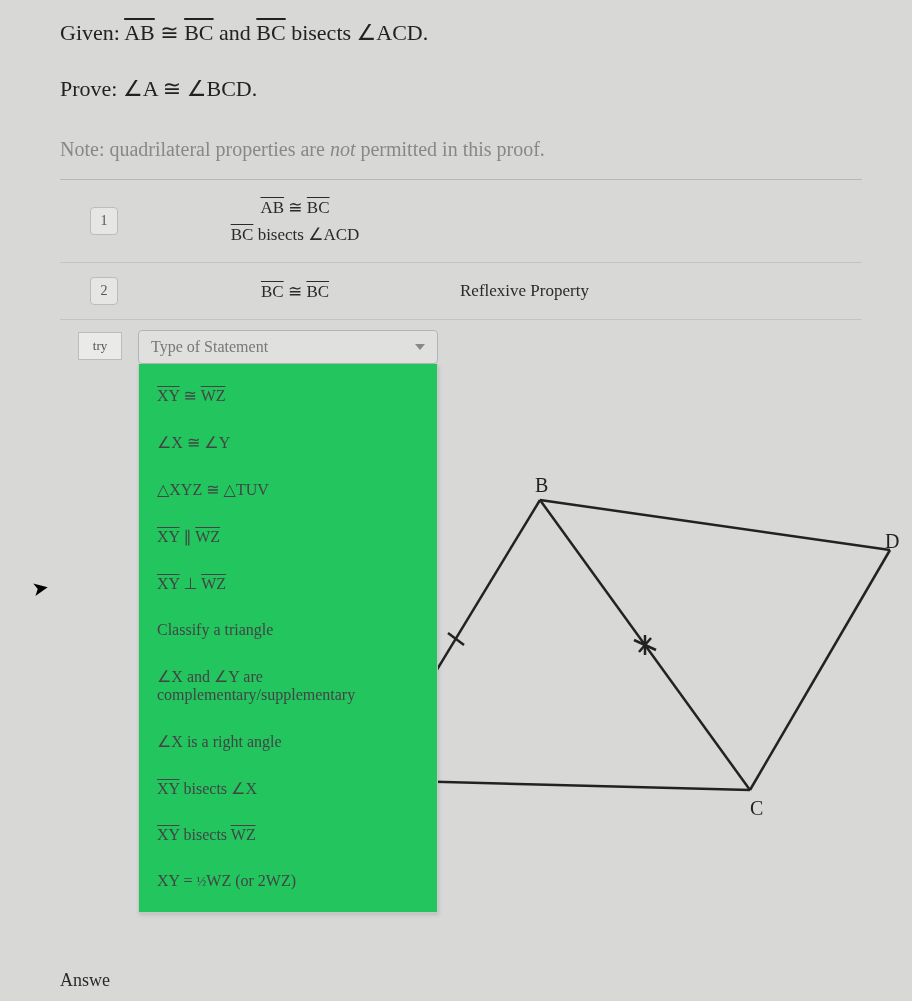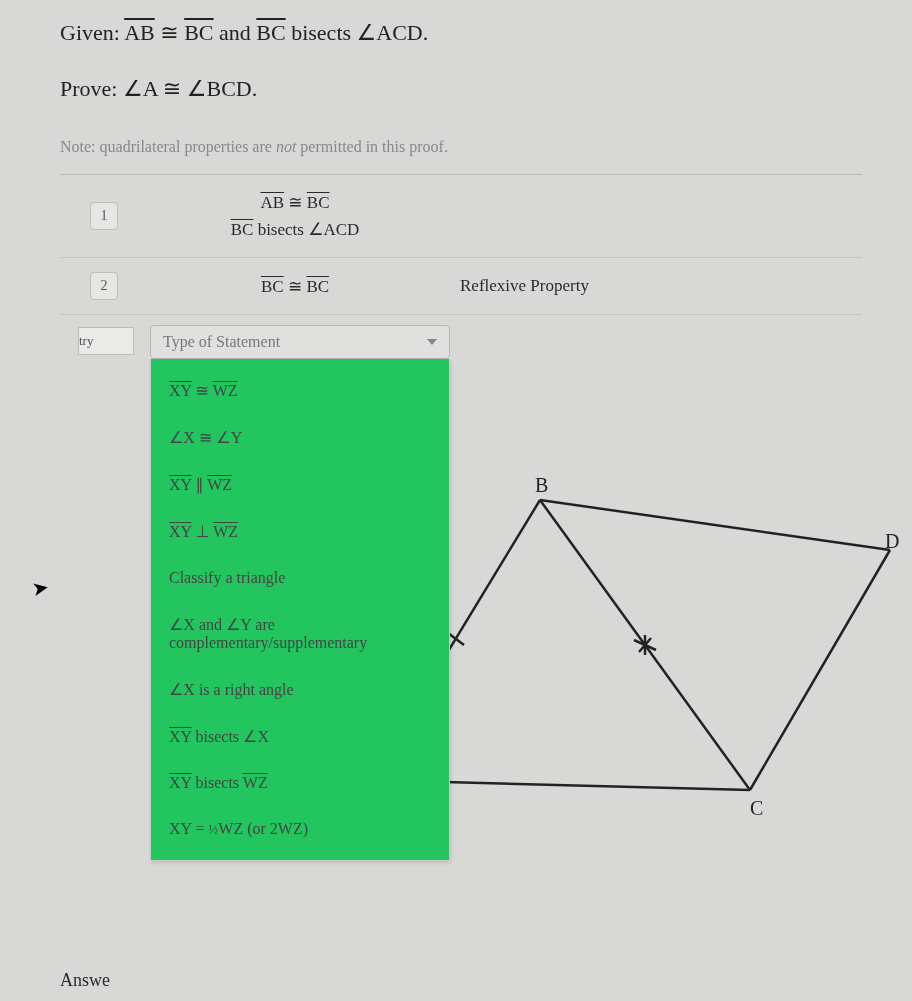--- a/index.html
+++ b/index.html
@@ -17,21 +17,21 @@
   .page {
     padding: 20px 50px 0 60px;
   }
   .given-line, .prove-line {
     font-size: 22px;
     margin-bottom: 30px;
     color: #222;
   }
   .over { text-decoration: overline; }
   .note {
-    font-size: 16px;
+    font-size: 20px;
     color: #888;
     margin-bottom: 18px;
     margin-top: 36px;
   }
   .note .em { font-style: italic; }
   .table-wrap {
     border-top: 1px solid #b8b8b6;
   }
   .row {
     display: flex;
@@ -56,24 +56,25 @@
     background:#e6e6e4;
     color:#555;
   }
   .try-row {
     display:flex;
     padding:10px 0 0 18px;
     align-items:flex-start;
   }
   .try-btn {
     display:inline-block;
-    width:56px; height:28px;
+    width:44px; height:28px;
     line-height:26px;
     border:1px solid #bcbcba;
     border-radius:0;
+    text-align:center;
     font-size:13px;
     background:#eaeae8;
     color:#555;
     margin-right:16px;
     margin-top:2px;
   }
   .dropdown {
     width:300px;
     position:relative;
   }
@@ -192,20 +193,21 @@
     <div class="try-row">
       <span class="try-btn">try</span>
       <div class="dropdown">
         <div class="dropdown-toggle">
           <span>Type of Statement</span>
           <span class="caret"></span>
         </div>
         <div class="dropdown-menu">
           <div class="dropdown-item"><span class="over">XY</span> ≅ <span class="over">WZ</span></div>
           <div class="dropdown-item">∠X ≅ ∠Y</div>
+          <div class="dropdown-item">△XYZ ≅ △TUV</div>
           <div class="dropdown-item"><span class="over">XY</span> ∥ <span class="over">WZ</span></div>
           <div class="dropdown-item"><span class="over">XY</span> ⊥ <span class="over">WZ</span></div>
           <div class="dropdown-item">Classify a triangle</div>
           <div class="dropdown-item">∠X and ∠Y are<br>complementary/supplementary</div>
           <div class="dropdown-item">∠X is a right angle</div>
           <div class="dropdown-item"><span class="over">XY</span> bisects ∠X</div>
           <div class="dropdown-item"><span class="over">XY</span> bisects <span class="over">WZ</span></div>
           <div class="dropdown-item">XY = <span style="font-size:13px">½</span>WZ (or 2WZ)</div>
         </div>
       </div>

